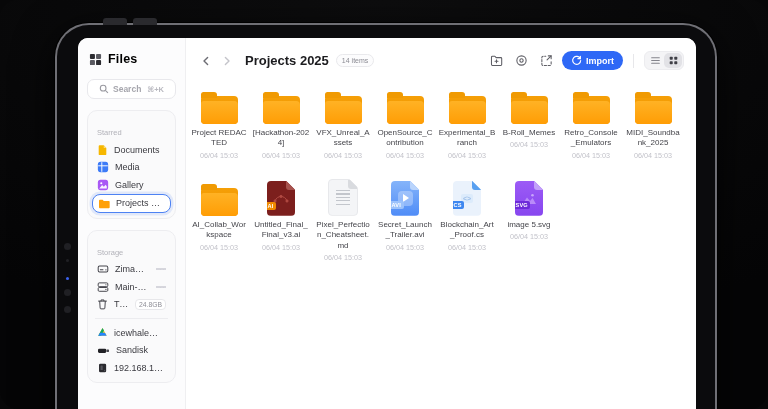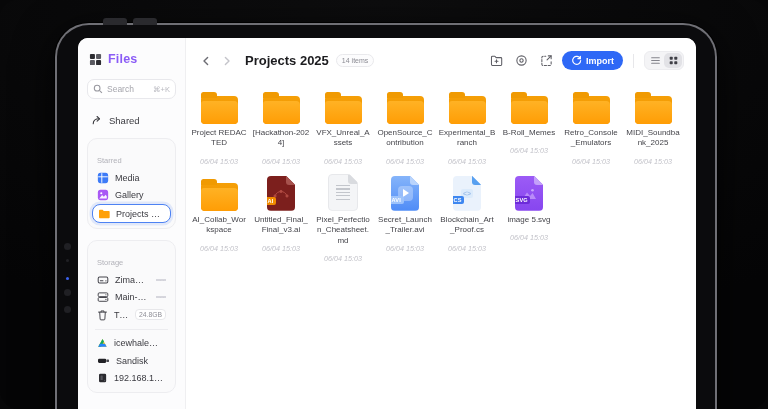--- a/index.html
+++ b/index.html
@@ -11,24 +11,24 @@
     box-shadow:0 0 0 1px #000, 0 10px 40px rgba(0,0,0,.8);}
   .top-btn{position:absolute;top:-7px;height:7px;width:24px;background:#2a2a2e;border-radius:3px 3px 0 0;}
   .cam-dot{position:absolute;border-radius:50%;background:#202024;}
   
   .screen{position:absolute;left:21px;top:13px;width:618px;height:400px;background:#ffffff;
     border-radius:10px 10px 0 0;overflow:hidden;display:flex;}
   
   .sidebar{width:108px;min-width:108px;background:#fcfcfd;border-right:1px solid #efeff1;
     padding:12px 9px 0 9px;box-sizing:border-box;}
   .side-head{display:flex;align-items:center;gap:6px;margin:2px 0 13px 2px;}
-  .side-head .ttl{font-size:12.5px;font-weight:700;color:#8b5cf6;letter-spacing:.2px;}
+  .side-head .ttl{font-size:12.5px;font-weight:700;color:#000000;letter-spacing:.2px;}
   .icon{display:inline-flex;align-items:center;justify-content:center;flex:0 0 auto;}
   .search{display:flex;align-items:center;gap:4px;height:20px;border:1px solid #e8e8ec;border-radius:7px;
-    background:#fff;padding:0 5px;margin-bottom:11px;box-sizing:border-box;}
+    background:#fff;padding:0 11px;margin-bottom:11px;box-sizing:border-box;font-weight:bold;}
   .search .ph{font-size:8.5px;color:#a6a6ad;flex:1;}
   .search .kbd{font-size:7.5px;color:#b9b9c0;}
   .shared-row{display:flex;align-items:center;gap:6px;height:20px;padding:0 4px;margin-bottom:8px;
     border-radius:6px;font-size:9.5px;color:#3a3a40;}
   .panel{border:1px solid #ededf0;background:#fafafb;border-radius:10px;padding:16px 4px 5px 4px;margin-bottom:11px;}
   .sec-label{font-size:7.5px;color:#b2b2b9;margin:1px 0 4px 5px;}
   .srow{display:flex;align-items:center;gap:6px;height:17.5px;padding:0 5px;border-radius:8px;
     font-size:9px;color:#3a3a40;white-space:nowrap;overflow:hidden;box-sizing:border-box;}
   .srow .lbl{overflow:hidden;text-overflow:ellipsis;}
   .srow.sel{background:#fff;border:1px solid #4d82f3;box-shadow:0 0 0 2.5px rgba(77,130,243,.14);height:19px;}
@@ -45,25 +45,25 @@
   .count-badge{font-size:7px;color:#8b8b93;border:1px solid #e9e9ec;background:#fcfcfd;border-radius:7px;padding:2px 5px;}
   .mhead .spacer{flex:1;}
   .tool-ic{width:18px;height:18px;display:flex;align-items:center;justify-content:center;border-radius:5px;}
   .import-btn{display:flex;align-items:center;gap:4px;height:19px;padding:0 9px;border-radius:11px;
     background:#2e68f6;color:#fff;font-size:9px;font-weight:700;border:none;}
   .vdiv{width:1px;height:14px;background:#e7e7ea;margin:0 3px;}
   .seg{display:flex;background:#f4f4f6;border:1px solid #ececef;border-radius:6px;padding:1px;}
   .seg .s{width:18px;height:15px;display:flex;align-items:center;justify-content:center;border-radius:5px;}
   .seg .s.active{background:#e2e2e6;}
   
-  .grid{display:grid;grid-template-columns:repeat(8,62px);row-gap:5px;padding:8px 4px 0 2px;}
+  .grid{display:grid;grid-template-columns:repeat(8,62px);row-gap:16px;padding:8px 4px 0 2px;}
   .fcell{display:flex;flex-direction:column;align-items:center;}
   .icon-box{height:40px;display:flex;align-items:flex-end;justify-content:center;}
   .fname{font-size:8px;line-height:1.3;color:#45454b;text-align:center;max-width:57px;word-break:break-all;margin-top:4px;}
-  .fdate{font-size:7.2px;color:#c2c2c9;margin-top:8px;font-style:italic;}
+  .fdate{font-size:7.2px;color:#c2c2c9;margin-top:2px;}
   .folder-icon{position:relative;width:37px;height:28px;background:linear-gradient(#f59f07,#ef9400);border-radius:3px 4px 4px 4px;}
   .folder-icon::before{content:"";position:absolute;top:-4px;left:0;width:16px;height:6px;background:#f09a02;border-radius:2.5px 3px 0 0;}
   .folder-icon::after{content:"";position:absolute;left:0;right:0;top:5px;bottom:0;background:linear-gradient(#ffb224,#ff9d05);border-radius:3px 4px 4px 4px;}
   .ficon{position:relative;width:28px;height:35px;border-radius:4px;
     clip-path:polygon(0 0,calc(100% - 9px) 0,100% 9px,100% 100%,0 100%);
     display:flex;align-items:center;justify-content:center;}
   .ficon .fold{position:absolute;top:0;right:0;width:9px;height:9px;border-bottom-left-radius:3px;}
   .fbadge{position:absolute;left:-2px;bottom:7px;font-size:5.6px;font-weight:700;color:#fff;border-radius:2px;padding:1px 2.5px;letter-spacing:.2px;}
   .t-ai{background:#7c1f1d;}        .t-ai .fold{background:#a7524d;}   .t-ai .fbadge{background:#f08a00;bottom:6px;}
   .t-md{background:#f4f5f7;border:1px solid #e7e8eb;} .t-md .fold{background:#d9dbdf;}
@@ -106,33 +106,33 @@
         <div class="search">
           <span class="icon">
               <svg width="10" height="10" viewBox="0 0 13 13" fill="none" stroke="#9a9aa1" stroke-width="1.4">
                 <circle cx="5.4" cy="5.4" r="3.7"></circle>
                 <line x1="8.3" y1="8.3" x2="11.6" y2="11.6"></line>
               </svg>
             </span>
           <span class="ph">Search</span>
           <span class="kbd">⌘+K</span>
         </div>
-        <div class="shared-row">
-          <span class="icon">
-              <svg width="12" height="12" viewBox="0 0 13 13" fill="none" stroke="#3c3c41" stroke-width="1.2" stroke-linecap="round" stroke-linejoin="round">
-                <path d="M2.4 10.6C2.5 6.6 5.2 5.2 8.9 5.2"></path>
-                <polyline points="6.6,2.7 9.3,5.2 6.6,7.7"></polyline>
-              </svg>
-            </span>
-          <span>Shared</span>
-        </div>
 
         <div class="panel">
           <div class="sec-label">Starred</div>
           <div id="starred-list">
+              <div class="srow">
+                <span class="icon">
+                  <svg width="11" height="12" viewBox="0 0 13 14">
+                    <path d="M3 1.5h5l3 3V12a1 1 0 0 1-1 1H3a1 1 0 0 1-1-1V2.5a1 1 0 0 1 1-1z" fill="#f6b700"></path>
+                    <path d="M8 1.5l3 3H8z" fill="#fbda7b"></path>
+                  </svg>
+                </span>
+                <span class="lbl">Documents</span>
+              </div>
               <div class="srow">
                 <span class="icon">
                   <svg width="12" height="12" viewBox="0 0 14 14">
                     <rect x="1" y="1" width="12" height="12" rx="3" fill="#3d7bf7"></rect>
                     <line x1="1.4" y1="5.6" x2="12.6" y2="5.6" stroke="#fff" stroke-width="1.1"></line>
                     <line x1="5.6" y1="1.4" x2="5.6" y2="12.6" stroke="#fff" stroke-width="1.1"></line>
                   </svg>
                 </span>
                 <span class="lbl">Media</span>
               </div>

